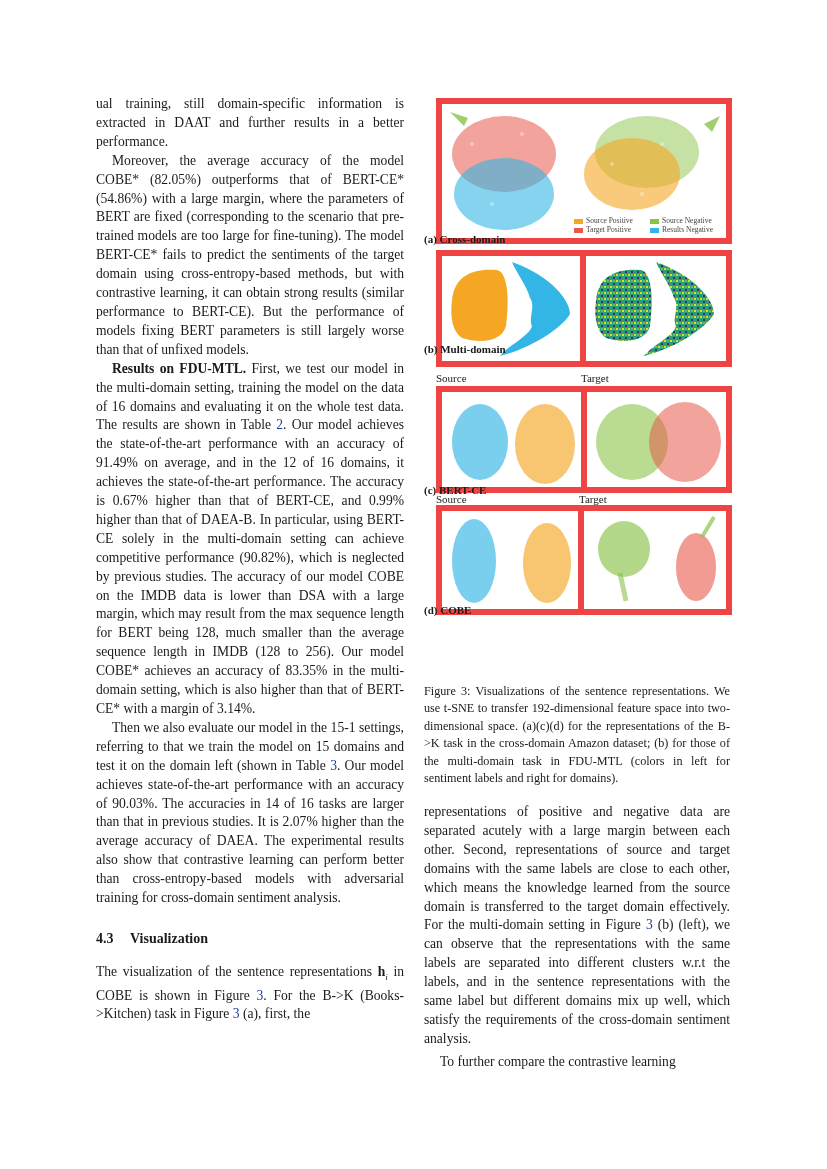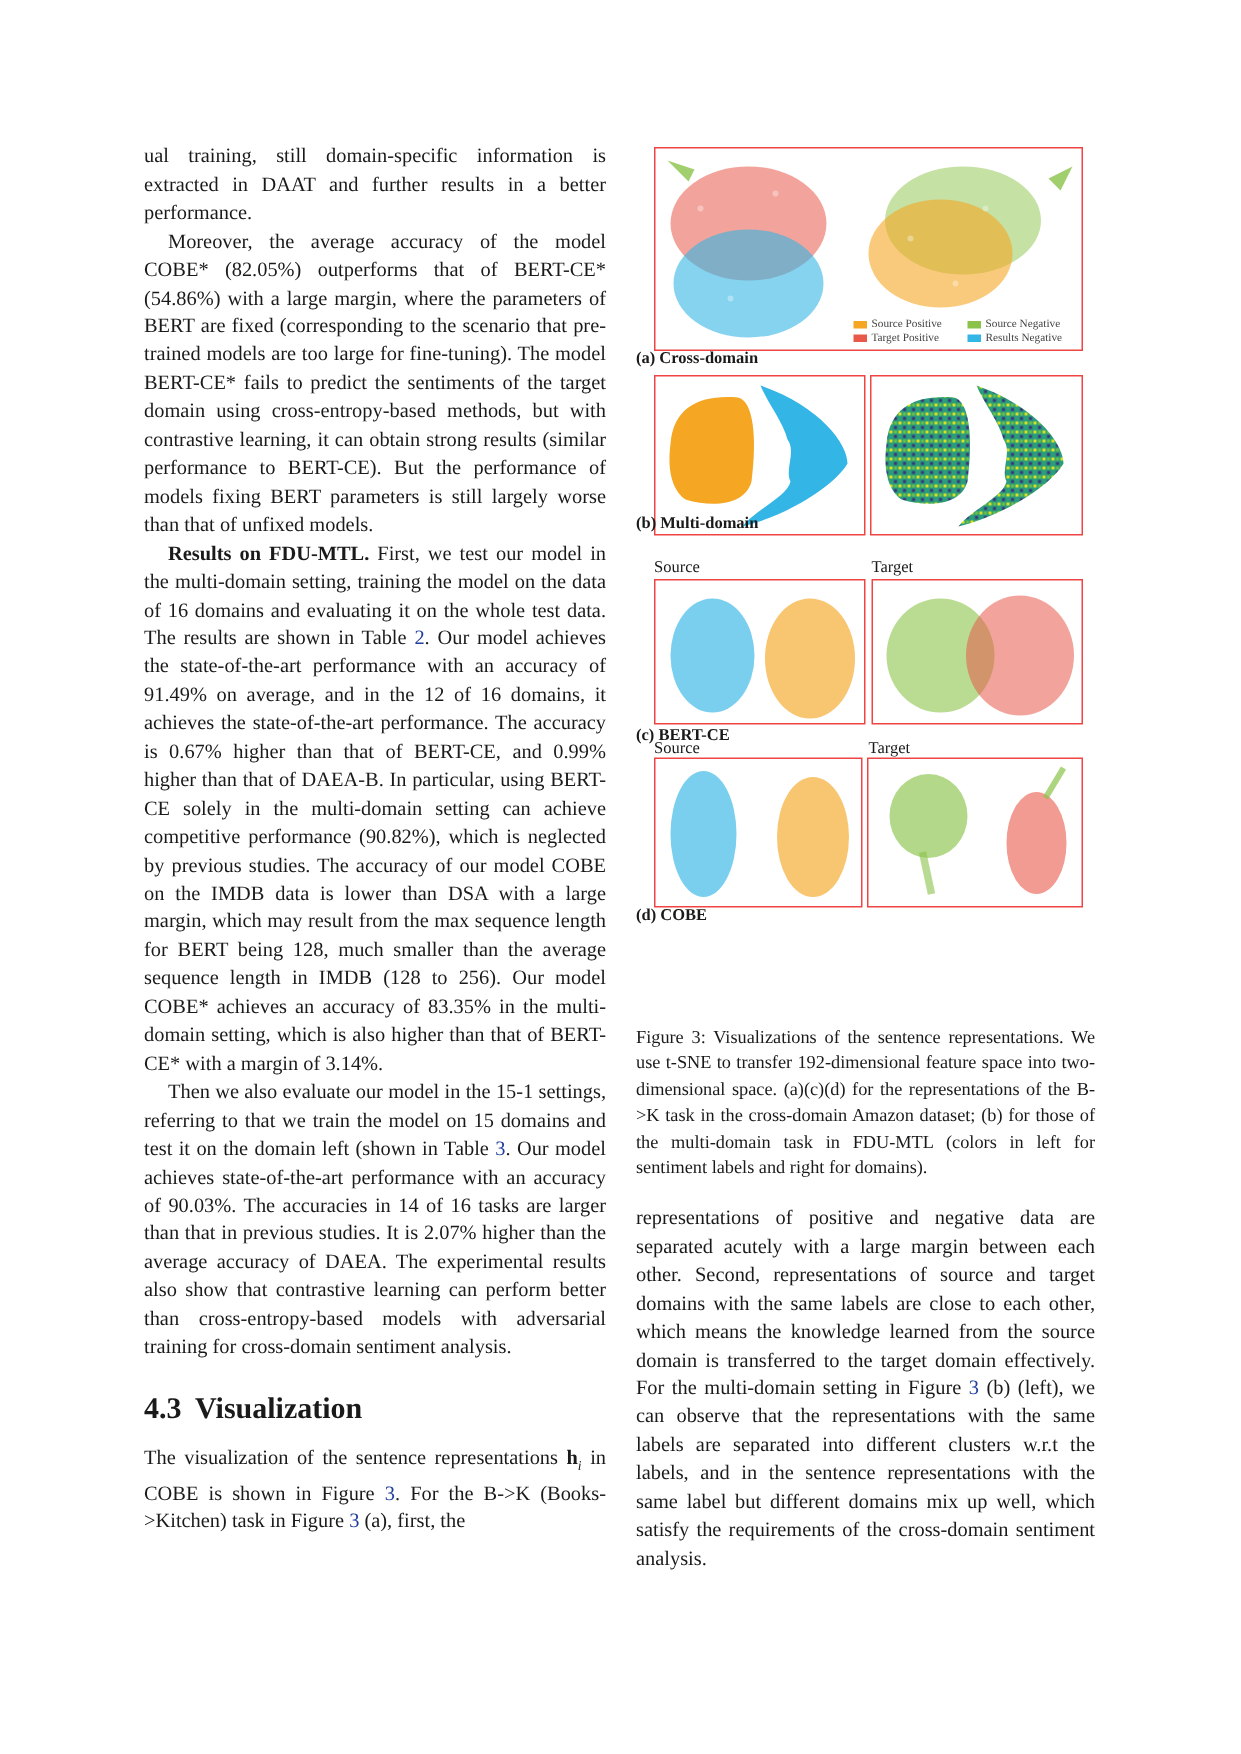--- a/index.html
+++ b/index.html
@@ -5,24 +5,24 @@
   html, body { margin:0; padding:0; background:#ffffff; }
   body { width:827px; height:1169px; position:relative; overflow:hidden;
          font-family:"Liberation Serif", serif; color:#1a1a1a; }
   .col { position:absolute; font-size:13.6px; line-height:18.9px; text-align:justify; }
   .col p { margin:0; }
   .col p.ind { text-indent:16px; }
   .left-col { left:96px; top:95px; width:308px; }
   .right-col { left:424px; width:306px; }
   .ref { color:#1f3f9e; }
   .bold { font-weight:bold; }
-  .sec { font-weight:bold; font-size:20px; margin:22px 0 14px 0 !important; }
+  .sec { font-weight:bold; font-size:14px; margin:22px 0 14px 0 !important; }
   .sec .num { display:inline-block; width:34px; }
   .fig { position:absolute; left:424px; top:92px; width:306px; }
-  .panel { position:absolute; border:1px solid #ef4444; background:#fff; overflow:hidden; }
+  .panel { position:absolute; border:6px solid #ef4444; background:#fff; overflow:hidden; }
   .panel svg { display:block; width:100%; height:100%; }
   .sub { position:absolute; font-weight:bold; font-size:11px; text-align:left; width:306px; left:0; }
   .lbl { position:absolute; font-size:11px; text-align:left; }
   .legend { position:absolute; font-size:7.5px; font-family:"Liberation Serif", serif; color:#444; }
   .legend span.sw { display:inline-block; width:9px; height:5px; margin-right:3px; vertical-align:middle; }
   .legend .item { position:absolute; white-space:nowrap; }
   .caption { position:absolute; left:424px; top:650px; width:306px; font-size:12.2px;
              line-height:17.4px; text-align:justify;margin-top:33px; }
 </style>
 </head>
@@ -119,13 +119,14 @@
       <path d="M118,26 L130,6" stroke="#8bc34a" stroke-width="4" opacity="0.7"></path>
     </svg>
   </div>
   <div class="sub" style="top:512px;">(d) COBE</div>
 </div>
 
 <div class="caption">Figure 3: Visualizations of the sentence representations. We use t-SNE to transfer 192-dimensional feature space into two-dimensional space. (a)(c)(d) for the representations of the B-&gt;K task in the cross-domain Amazon dataset; (b) for those of the multi-domain task in FDU-MTL (colors in left for sentiment labels and right for domains).</div>
 
 <div class="col right-col" style="top:803px;">
   <p><span>representations of positive and negative data are separated acutely with a large margin between each other. Second, representations of source and target domains with the same labels are close to each other, which means the knowledge learned from the source domain is transferred to the target domain effectively. For the multi-domain setting in Figure </span><a class="ref">3</a><span> (b) (left), we can observe that the representations with the same labels are separated into different clusters w.r.t the labels, and in the sentence representations with the same label but different domains mix up well, which satisfy the requirements of the cross-domain sentiment analysis.</span></p>
+  <p class="ind" style="margin-top:4px;">To further compare the contrastive learning</p>
 </div>
 
 </body></html>

